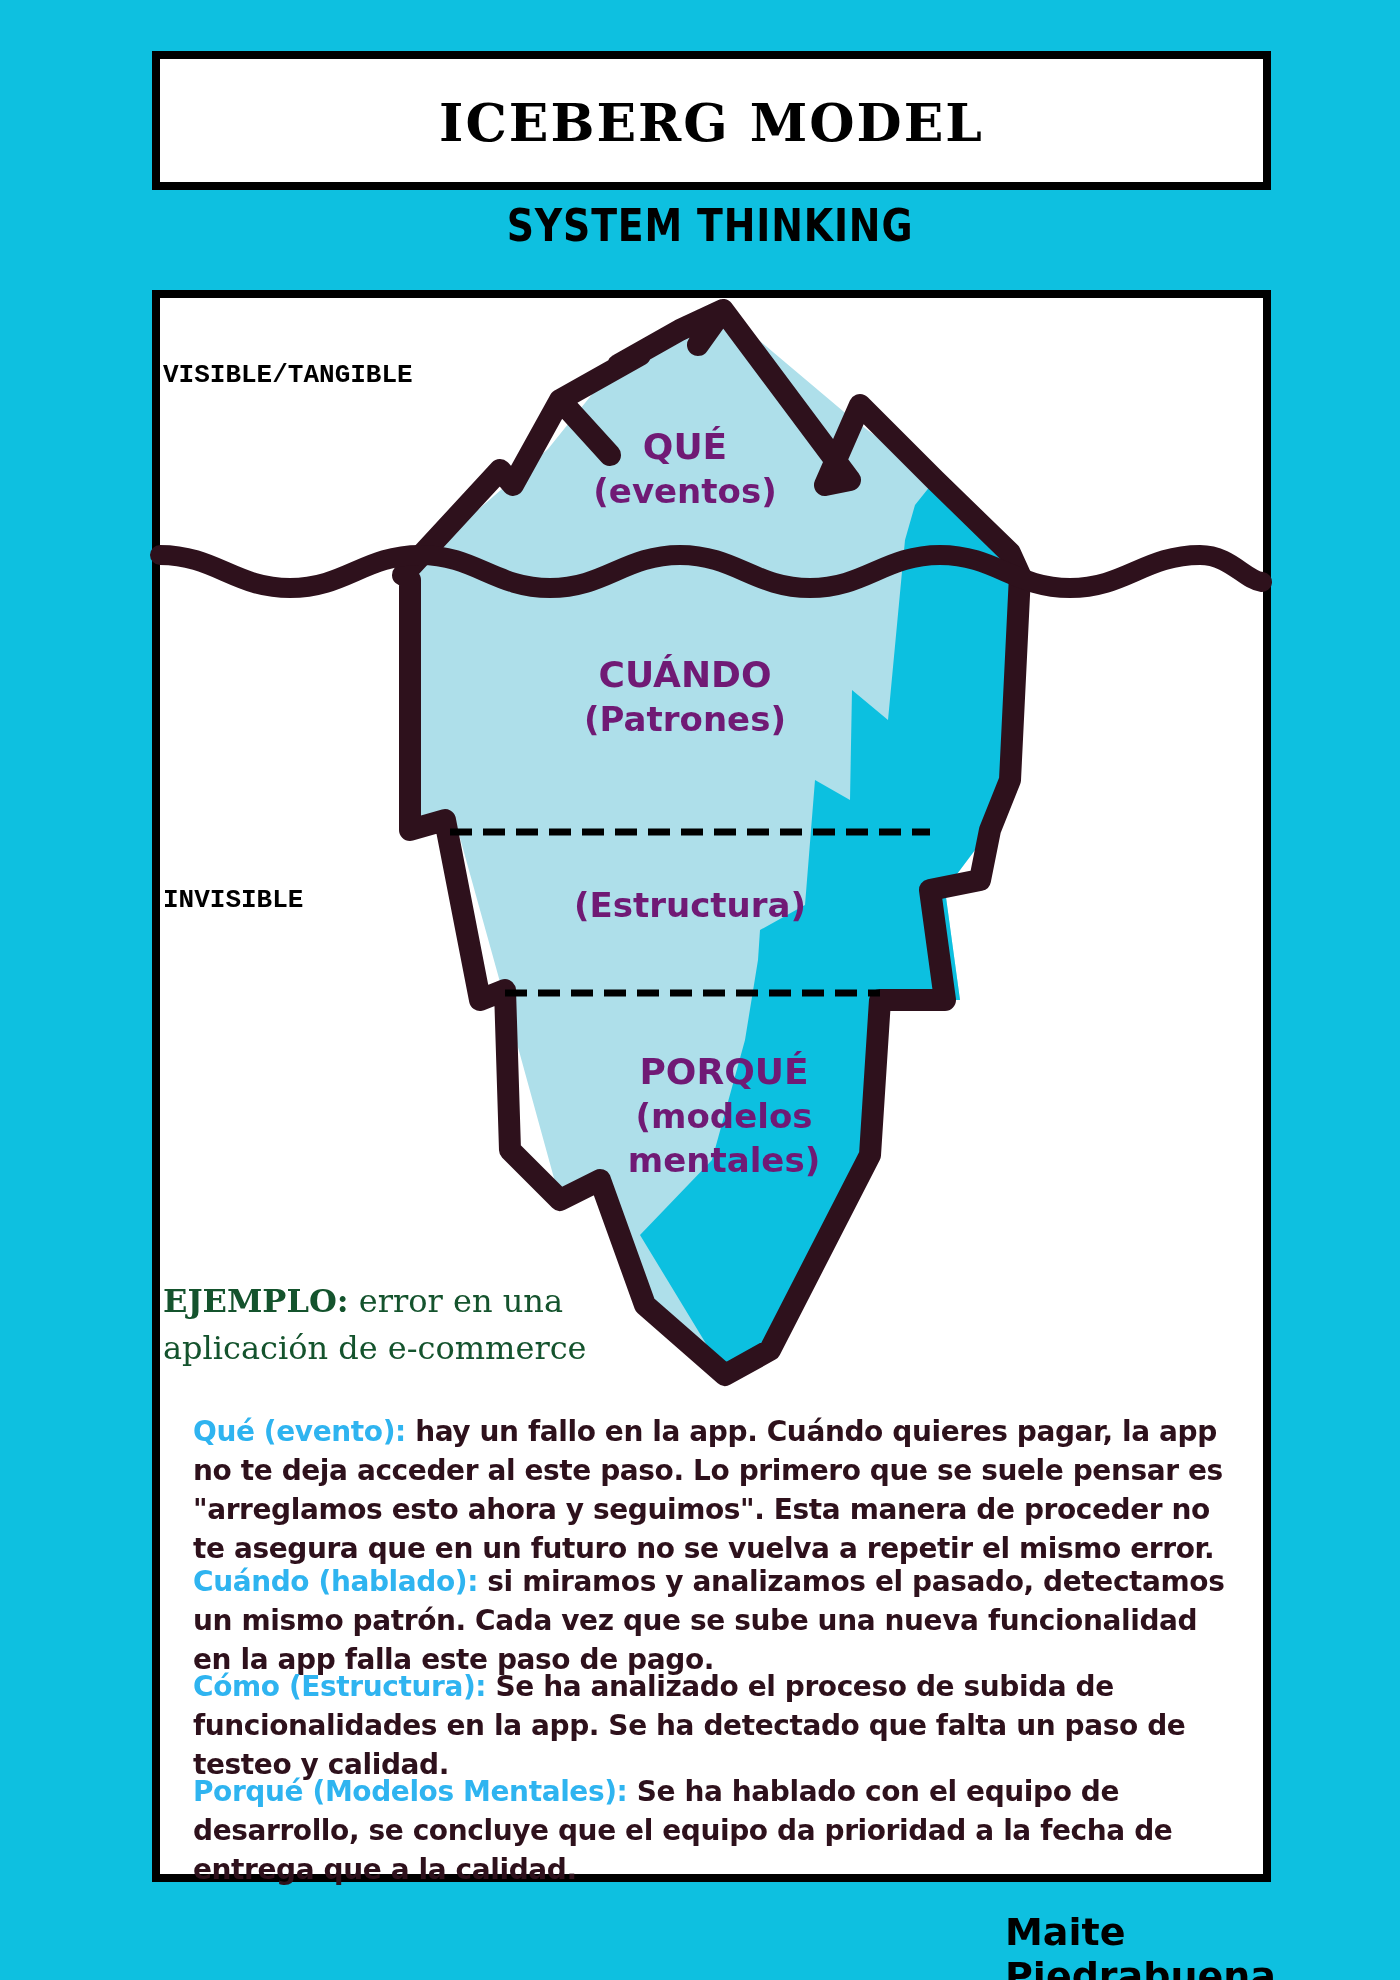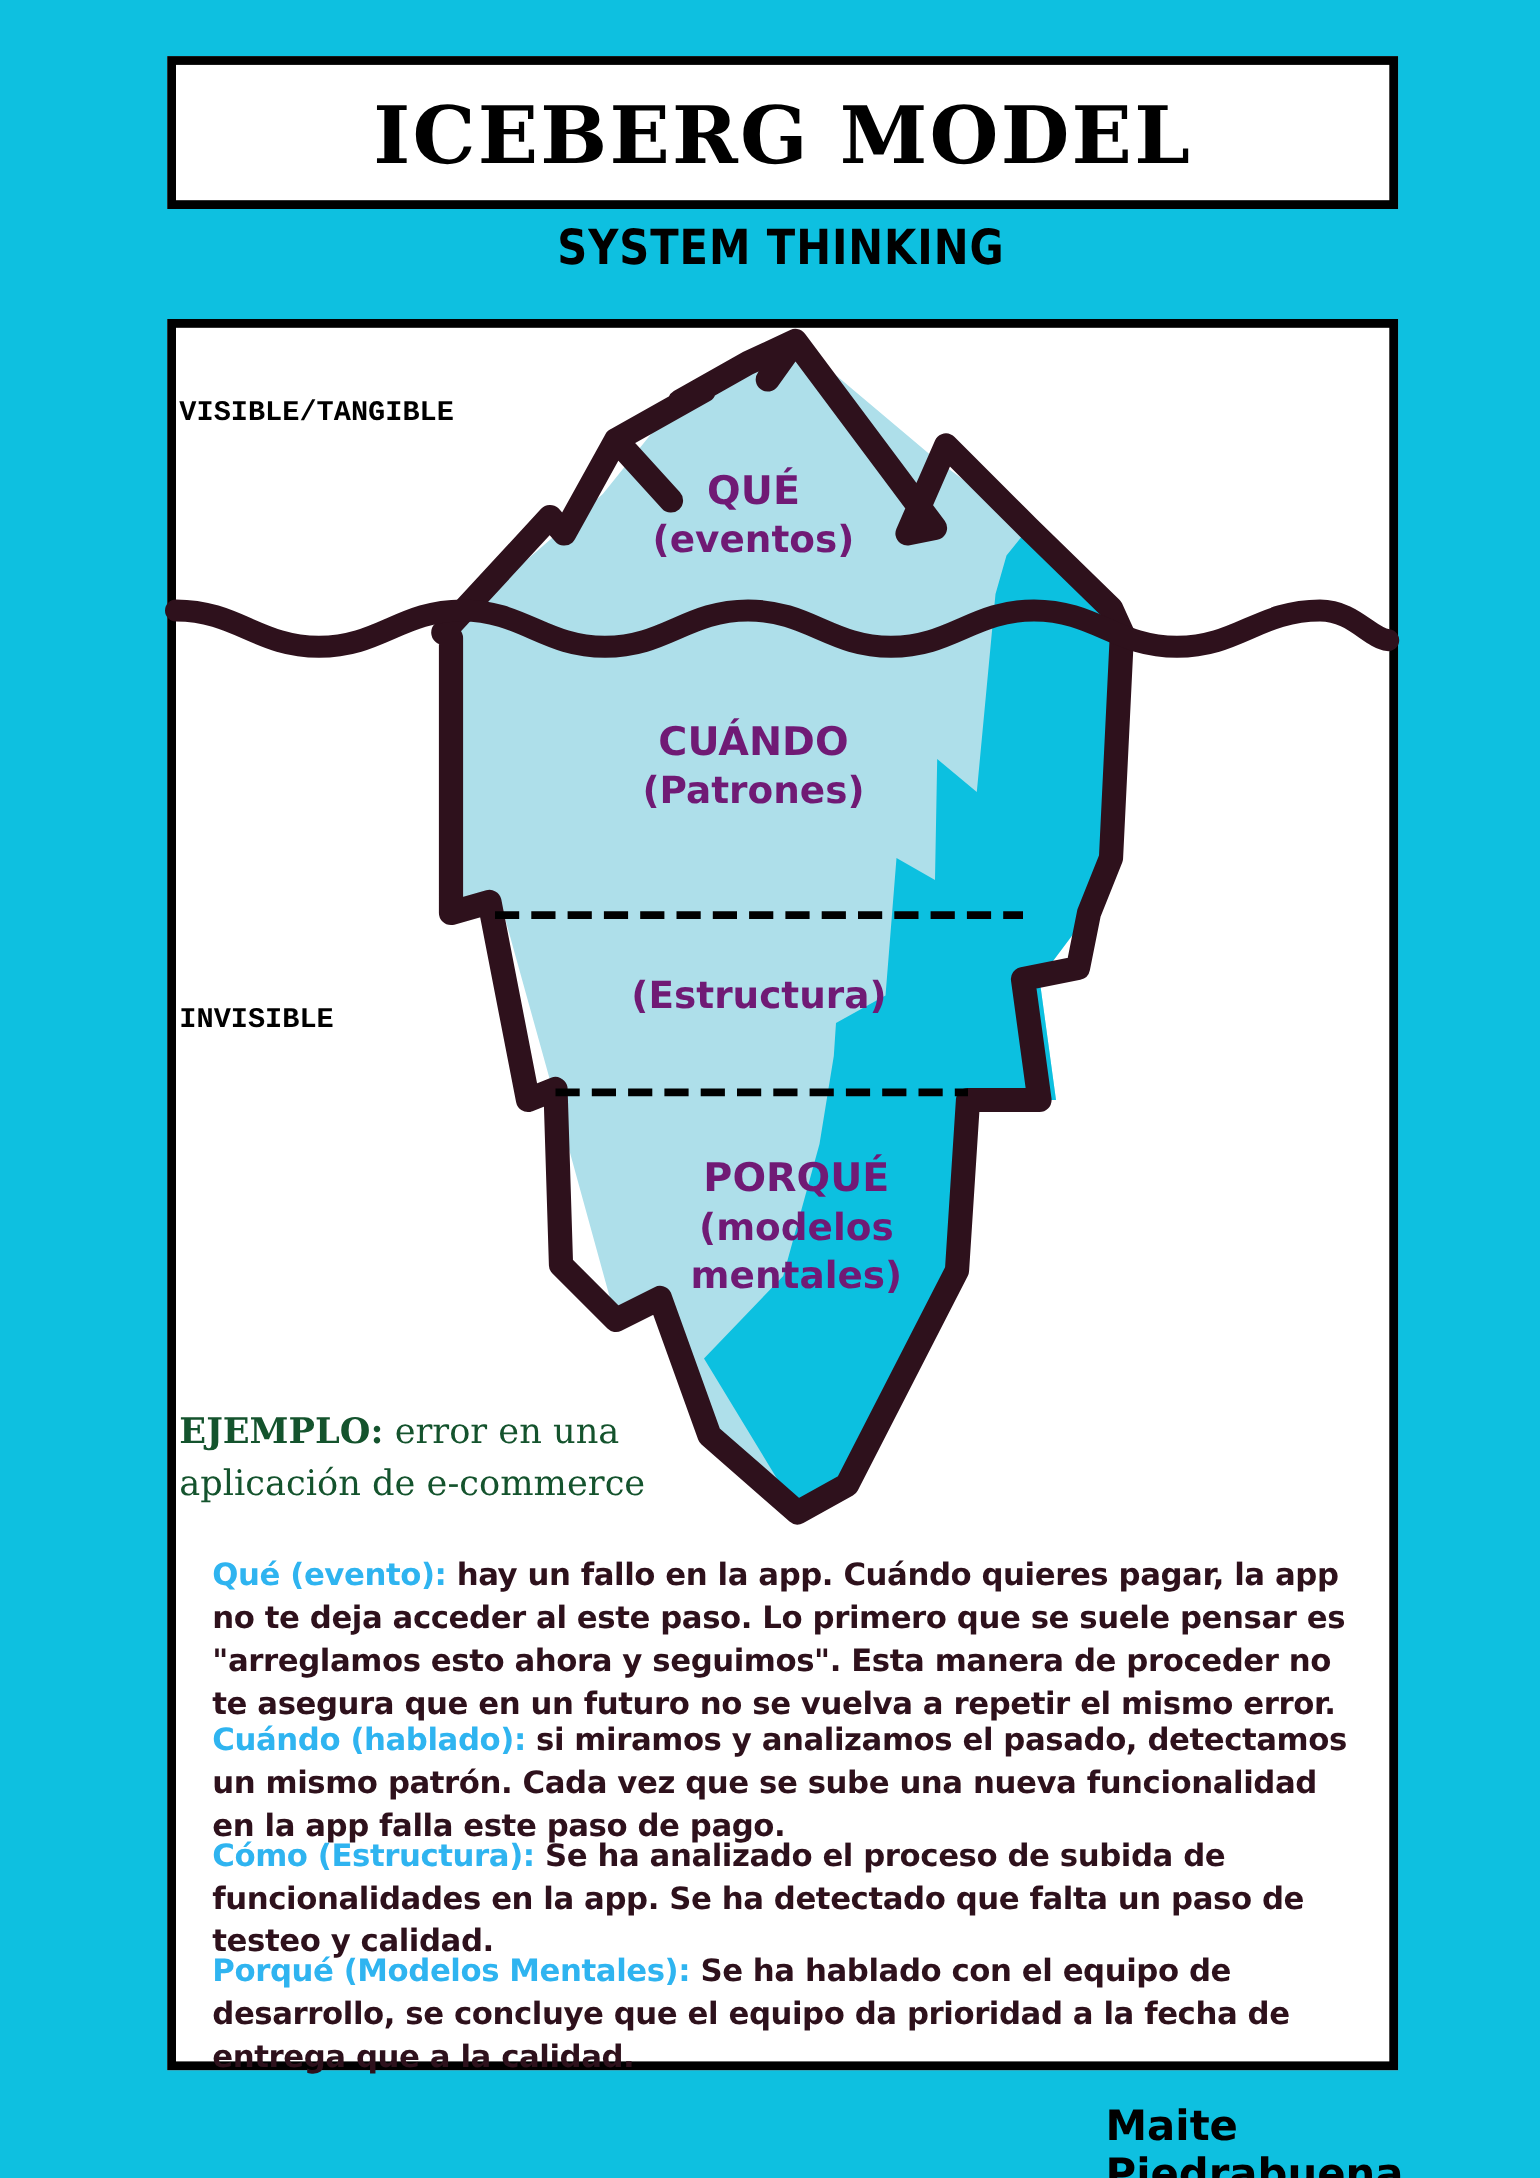--- a/index.html
+++ b/index.html
@@ -8,21 +8,21 @@
     background:#0EC0E0;
     font-family:"DejaVu Sans", sans-serif;
   }
   .header-box {
     position:absolute; left:152px; top:51px; width:1103px; height:123px;
     background:#fff; border:8px solid #000;
     display:flex; align-items:center; justify-content:center;
   }
   .header-title {
     font-family:"DejaVu Serif", serif; font-weight:bold;
-    font-size:72px; letter-spacing:2px; color:#000; margin-top:4px;
+    font-size:52px; letter-spacing:2px; color:#000; margin-top:4px;
   }
   .subtitle {
     position:absolute; left:0; width:1420px; top:200px; text-align:center;
     font-family:"DejaVu Sans", sans-serif; font-weight:bold;
     font-size:44px; color:#000; letter-spacing:1px;
     transform:scaleX(0.86);
   }
   .main-box {
     position:absolute; left:152px; top:290px; width:1103px; height:1576px;
     background:#fff; border:8px solid #000;
@@ -76,21 +76,21 @@
   <path d="M403,575 L500,470 L513,485 L560,400 L610,455 M560,400 L640,355 L618,365 L680,330 L723,310 L698,345 M723,310 L850,480 L825,485 L860,405 L935,480 L1010,553 L1020,575
            M410,580 L410,830 L445,820 L480,1000 L505,990 L510,1150 L560,1200 L600,1180 L645,1305 L725,1375 L770,1350 L870,1155 L880,1000 L945,1000 L930,890 L980,880 L990,830 L1010,780 L1020,575" fill="none" stroke="#2E111C" stroke-width="22" stroke-linejoin="round" stroke-linecap="round"></path>
 
   <path d="M160,555 C215,555 235,588 290,588 C345,588 365,555 420,555 C475,555 495,588 550,588 C605,588 625,555 680,555 C735,555 755,588 810,588 C865,588 885,555 940,555 C995,555 1015,588 1070,588 C1125,588 1145,555 1200,555 C1230,555 1245,580 1262,582" fill="none" stroke="#2E111C" stroke-width="20" stroke-linecap="round"></path>
 
   <line x1="450" y1="832" x2="930" y2="832" stroke="#000" stroke-width="7" stroke-dasharray="22,11"></line>
   <line x1="505" y1="993" x2="880" y2="993" stroke="#000" stroke-width="7" stroke-dasharray="22,11"></line>
 </svg>
 
 <div class="lbl-serif" style="left:163px; top:360px;">VISIBLE/TANGIBLE</div>
-<div class="lbl-serif" style="left:163px; top:885px;margin-top:27px;">INVISIBLE</div>
+<div class="lbl-serif" style="left:163px; top:885px;">INVISIBLE</div>
 
 <div class="lvl" style="left:560px; width:250px; top:425px;">
   <span class="t1">QUÉ</span>
   <span class="t2">(eventos)</span>
 </div>
 <div class="lvl" style="left:560px; width:250px; top:653px;">
   <span class="t1">CUÁNDO</span>
   <span class="t2">(Patrones)</span>
 </div>
 <div class="lvl" style="left:560px; width:260px; top:883px;">

